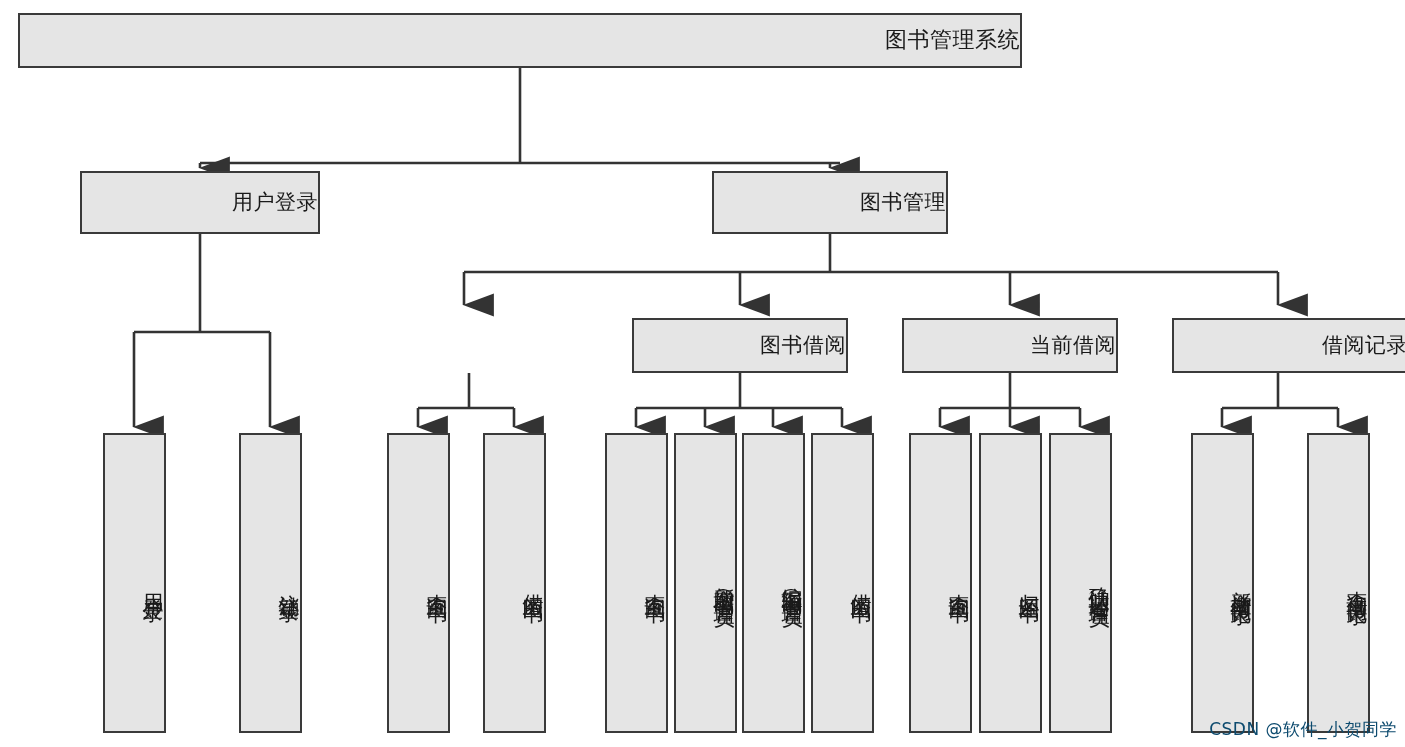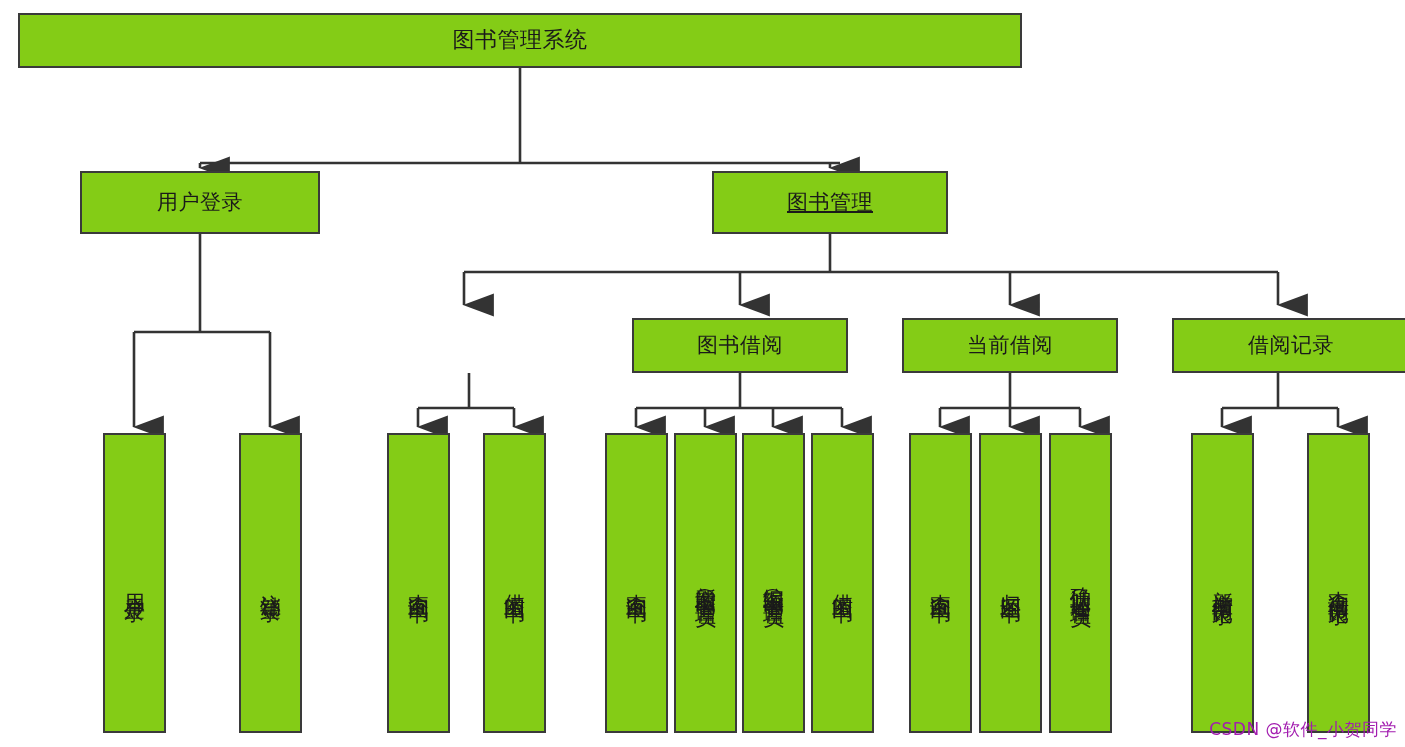--- a/index.html
+++ b/index.html
@@ -22,24 +22,24 @@
     left: 0;
     top: 0;
     width: 1405px;
     height: 747px;
     pointer-events: none;
   }
   .node {
     position: absolute;
     box-sizing: border-box;
     border: 2px solid #3a3a3a;
-    background: #84cc16;
+    background: #e5e5e5;
     display: flex;
     align-items: center;
-    justify-content: center;
+    justify-content: flex-end;
     color: #1a1a1a;
   }
   .node.horiz {
     font-size: 21px;
     letter-spacing: 0.5px;
     line-height: 1.2;
     white-space: nowrap;
   }
   .node.root {
     font-size: 22px;
@@ -55,21 +55,21 @@
     line-height: 1.05;
     text-align: center;
     white-space: nowrap;
     display: block;
   }
   #watermark {
     position: absolute;
     right: 8px;
     bottom: 6px;
     font-size: 17px;
-    color: #a21caf;
+    color: #0c4a6e;
     letter-spacing: 0.5px;
     white-space: nowrap;
     user-select: none;
     margin-left: 12px;
   }
 </style>
 </head>
 <body>
 
 <div id="canvas">
@@ -124,21 +124,21 @@
     </g>
   </svg>
 
   <div class="node horiz root" style="left:18px; top:13px; width:1004px; height:55px;">
     <span>图书管理系统</span>
   </div>
 
   <div class="node horiz" style="left:80px; top:171px; width:240px; height:63px;">
     <span>用户登录</span>
   </div>
-  <div class="node horiz" style="left:712px; top:171px; width:236px; height:63px;text-decoration:underline;">
+  <div class="node horiz" style="left:712px; top:171px; width:236px; height:63px;">
     <span>图书管理</span>
   </div>
 
   <div class="node horiz" style="left:632px; top:318px; width:216px; height:55px;">
     <span>图书借阅</span>
   </div>
   <div class="node horiz" style="left:902px; top:318px; width:216px; height:55px;">
     <span>当前借阅</span>
   </div>
   <div class="node horiz" style="left:1172px; top:318px; width:238px; height:55px;">

